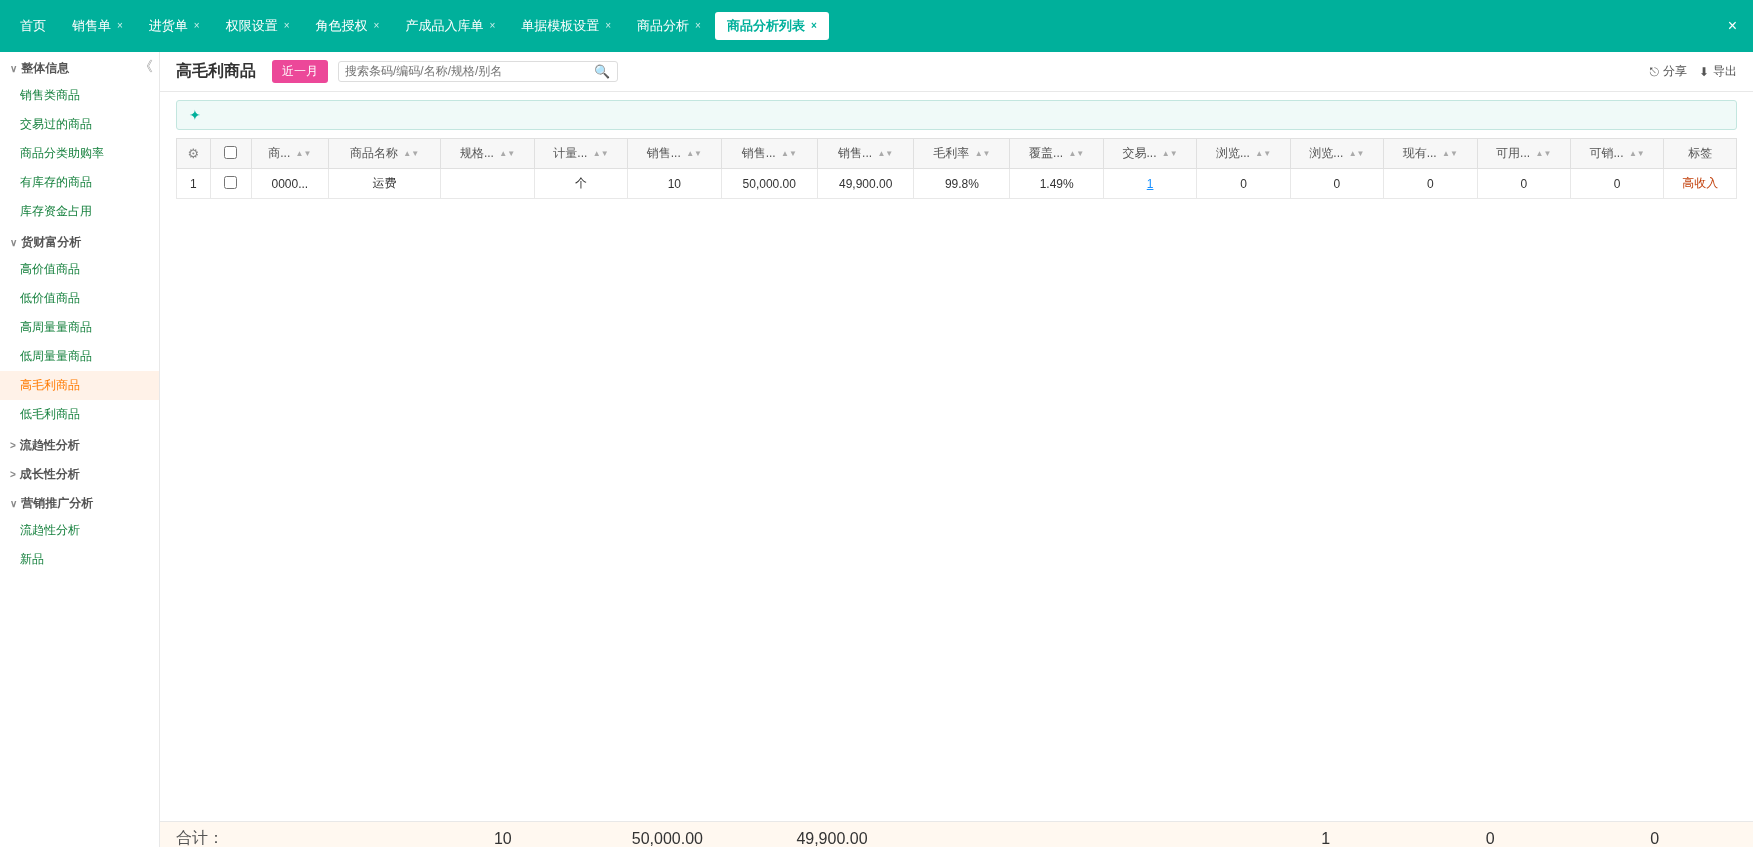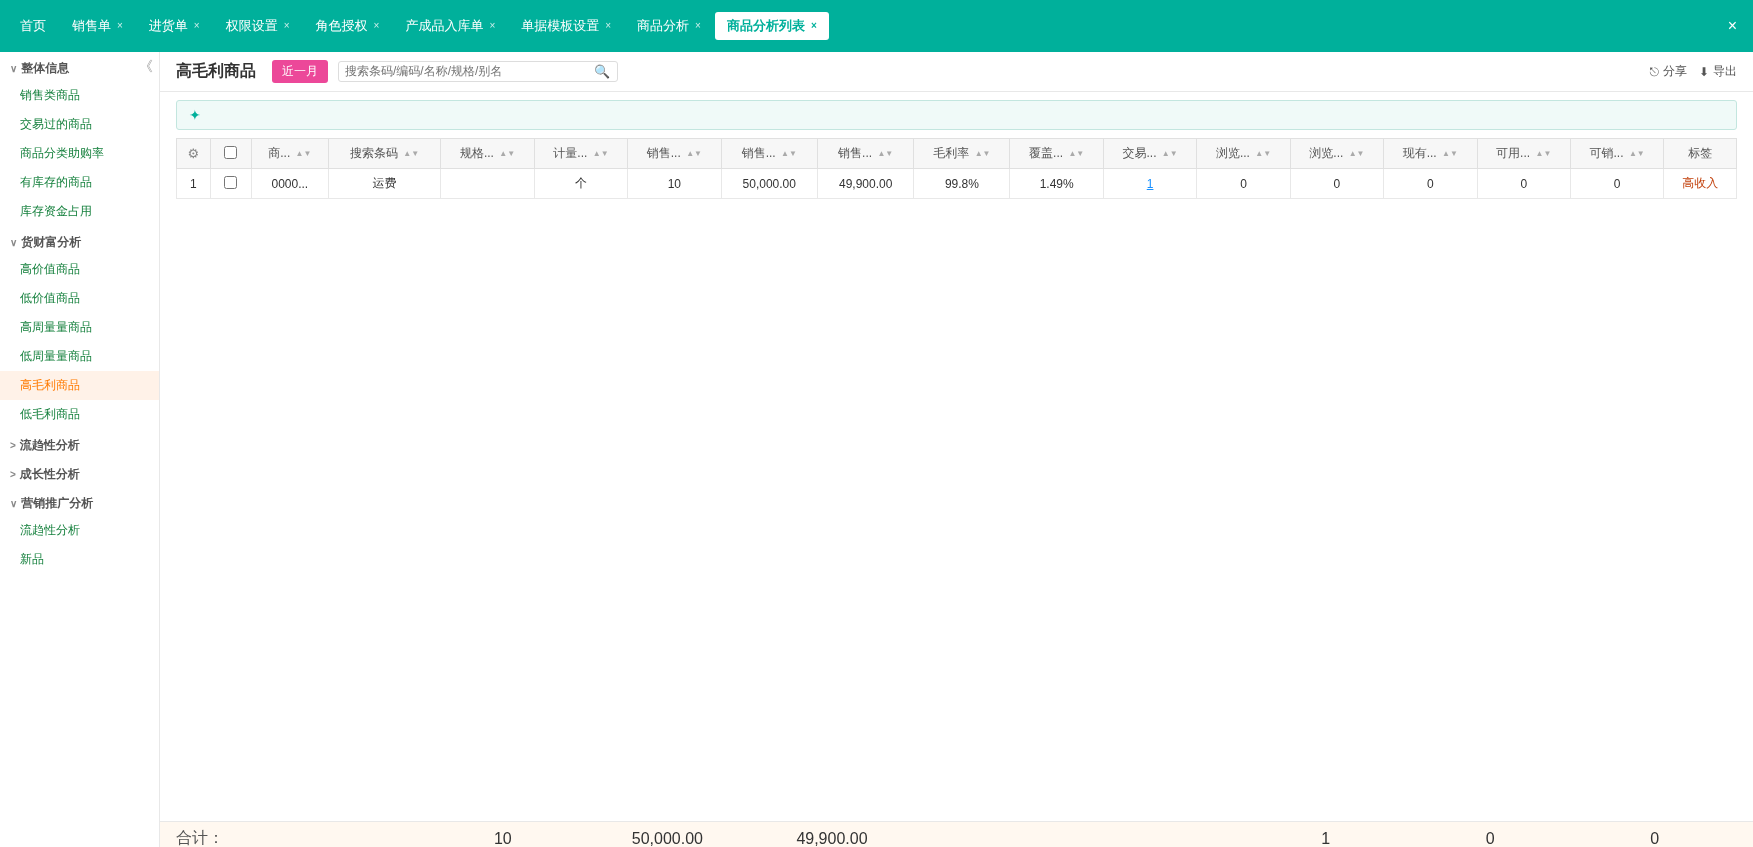--- a/index.html
+++ b/index.html
@@ -391,21 +391,21 @@
               <span class="gear-icon">⚙</span>
             </th>
             <th>
               <input type="checkbox" style="">
             </th>
             <th>
               <span>商...</span>
               <span class="col-sorter">▲▼</span>
             </th>
             <th>
-              <span>搜索条码</span>
+              <span>商品名称</span>
               <span class="col-sorter">▲▼</span>
             </th>
             <th>
               <span>规格...</span>
               <span class="col-sorter">▲▼</span>
             </th>
             <th>
               <span>计量...</span>
               <span class="col-sorter">▲▼</span>
             </th>

